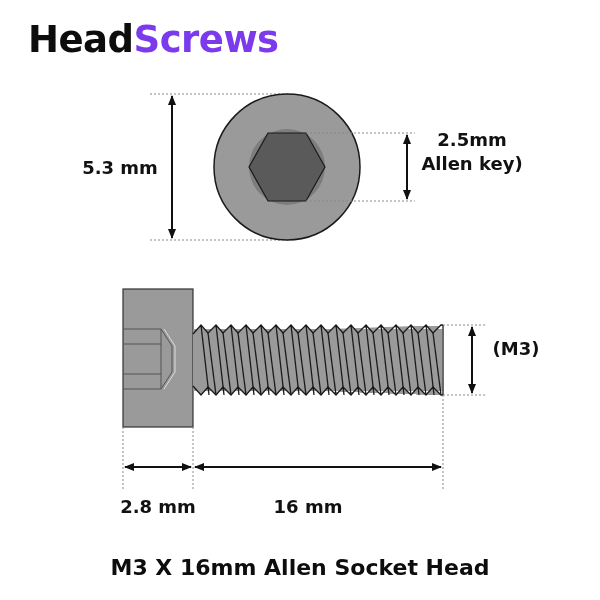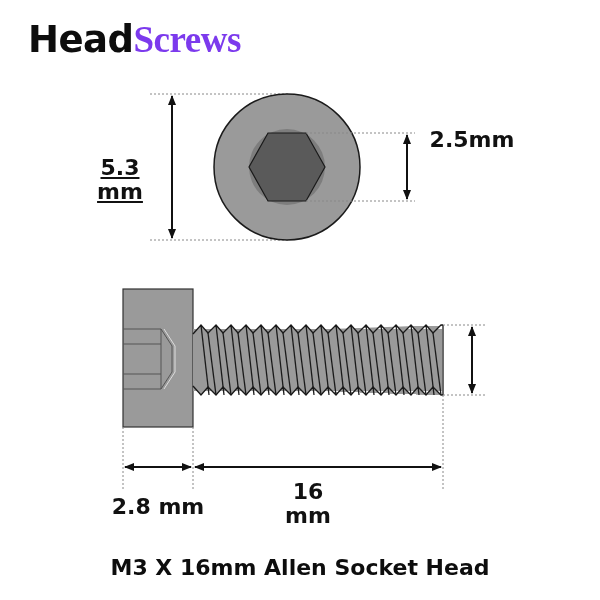--- a/index.html
+++ b/index.html
@@ -1,21 +1,21 @@
 <!DOCTYPE html>
 <html><head>
 <meta charset="utf-8">
 <style>
   html, body { margin:0; padding:0; background:#ffffff; }
   body { width:600px; height:600px; position:relative; overflow:hidden; font-family:"DejaVu Sans", sans-serif; color:#111; }
   .logo { position:absolute; left:28px; top:18px; font-size:37px; font-weight:bold; letter-spacing:-0.5px; font-family:"DejaVu Sans", sans-serif; }
   .logo .a { color:#0d0d0d; }
-  .logo .b { color:#7c3aed;font-family:Liberation Serif, serif; }
+  .logo .b { color:#7c3aed; }
   svg.drawing { position:absolute; left:0; top:0; }
-  .lbl { position:absolute; font-weight:bold; font-size:22px; text-align:center; line-height:24px; font-family:"DejaVu Sans", sans-serif; color:#111; }
+  .lbl { position:absolute; font-weight:bold; font-size:18px; text-align:center; line-height:24px; font-family:"DejaVu Sans", sans-serif; color:#111; }
   .title { position:absolute; left:0; width:600px; top:555px; text-align:center; font-weight:bold; font-size:22px; font-family:"DejaVu Sans", sans-serif; color:#0d0d0d; }
 </style>
 </head>
 <body>
 
 <div class="logo"><span class="a">Head</span><span class="b">Screws</span></div>
 
 <svg class="drawing" width="600" height="600" viewBox="0 0 600 600">
   <defs>
     <marker id="ah" markerWidth="10" markerHeight="8" refX="9" refY="4" orient="auto-start-reverse" markerUnits="userSpaceOnUse">
@@ -93,22 +93,24 @@
     <line x1="472" y1="327" x2="472" y2="393" stroke="#111" stroke-width="2" marker-start="url(#ah)" marker-end="url(#ah)"></line>
 
     <line x1="123" y1="427" x2="123" y2="490" stroke="#888" stroke-width="1" stroke-dasharray="2,2"></line>
     <line x1="193" y1="427" x2="193" y2="490" stroke="#888" stroke-width="1" stroke-dasharray="2,2"></line>
     <line x1="443" y1="395" x2="443" y2="490" stroke="#888" stroke-width="1" stroke-dasharray="2,2"></line>
     <line x1="125" y1="467" x2="191" y2="467" stroke="#111" stroke-width="2" marker-start="url(#ah)" marker-end="url(#ah)"></line>
     <line x1="195" y1="467" x2="441" y2="467" stroke="#111" stroke-width="2" marker-start="url(#ah)" marker-end="url(#ah)"></line>
   </g>
 </svg>
 
-<div class="lbl" style="left:78px; top:156px; width:84px;text-decoration:underline;">5.3 mm</div>
+<div class="lbl" style="left:78px; top:156px; width:84px;">5.3 mm</div>
 <div class="lbl" style="left:414px; top:128px; width:116px;">
   <div>2.5mm</div>
+  <div>Allen key)</div>
 </div>
 <div class="lbl" style="left:478px; top:338px; width:76px; line-height:22px;">
+  <div>(M3)</div>
 </div>
 <div class="lbl" style="left:108px; top:495px; width:100px;">2.8 mm</div>
-<div class="lbl" style="left:268px; top:480px; width:80px;">16 mm</div>
+<div class="lbl" style="left:268px; top:495px; width:80px;">16 mm</div>
 
 <div class="title">M3 X 16mm Allen Socket Head</div>
 
 </body></html>

